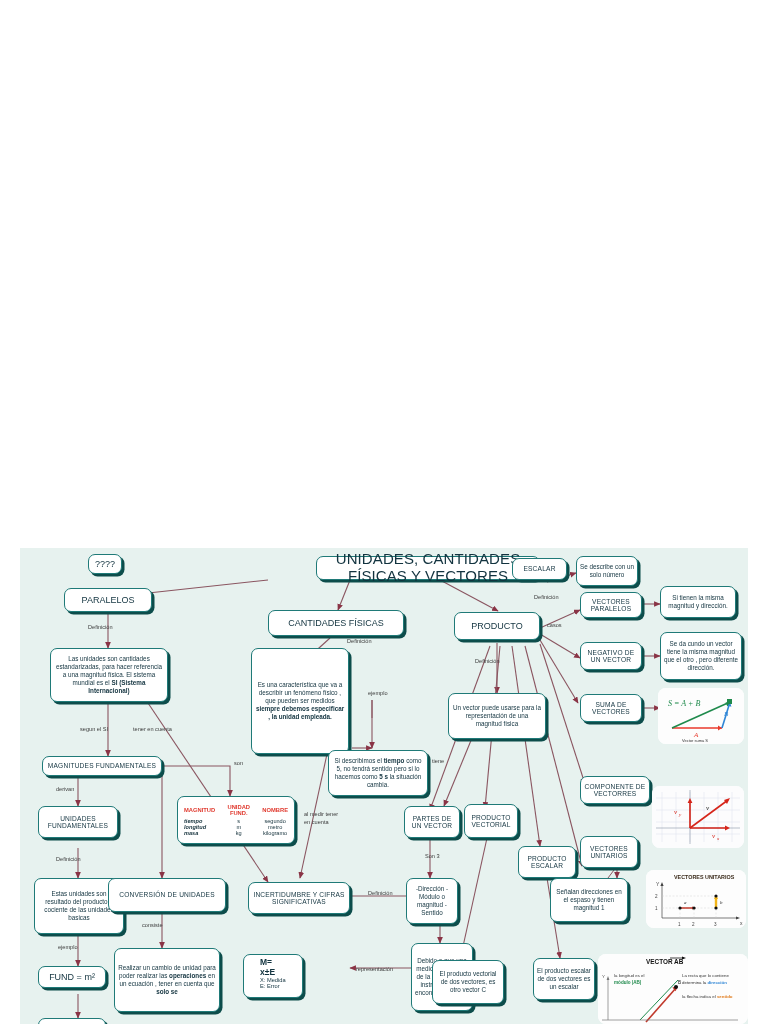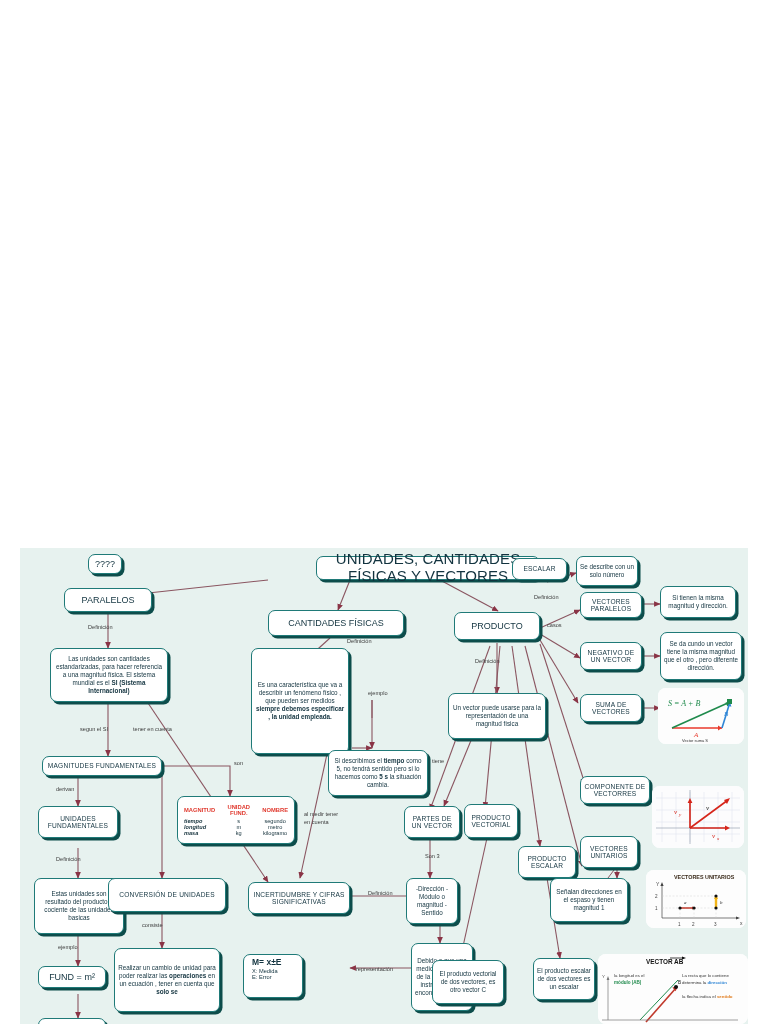--- a/index.html
+++ b/index.html
@@ -18,21 +18,21 @@
   .body{font-size:6.3px;line-height:1.3;}
   .body b{font-weight:bold;}
   .lbl{position:absolute;font-size:5.6px;color:#3c3c3c;white-space:nowrap;}
   .pic{position:absolute;background:#fdfdfd;border-radius:8px;box-sizing:border-box;overflow:hidden;}
 
   table.mag{border-collapse:collapse;font-size:5.6px;width:100%;}
   table.mag th{color:#e03a2f;font-weight:bold;padding:0 2px 1px;text-align:center;font-size:5.8px;}
   table.mag td{padding:0 2px;text-align:center;color:#15323c;}
   table.mag td.k{text-align:left;font-style:italic;font-weight:bold;}
 
-  .mbox{font-size:6px;text-align:left;padding:3px 8px;justify-content:flex-start;align-items:flex-start;
+  .mbox{font-size:6px;text-align:left;padding:3px 16px;justify-content:flex-start;align-items:flex-start;
         flex-direction:column;}
   .mbox .eq{font-size:8.5px;font-weight:bold;}
   .mbox .ln{font-size:5.7px;}
 </style>
 </head>
 <body>
 
 <div id="page">
   <div id="canvas">
 

